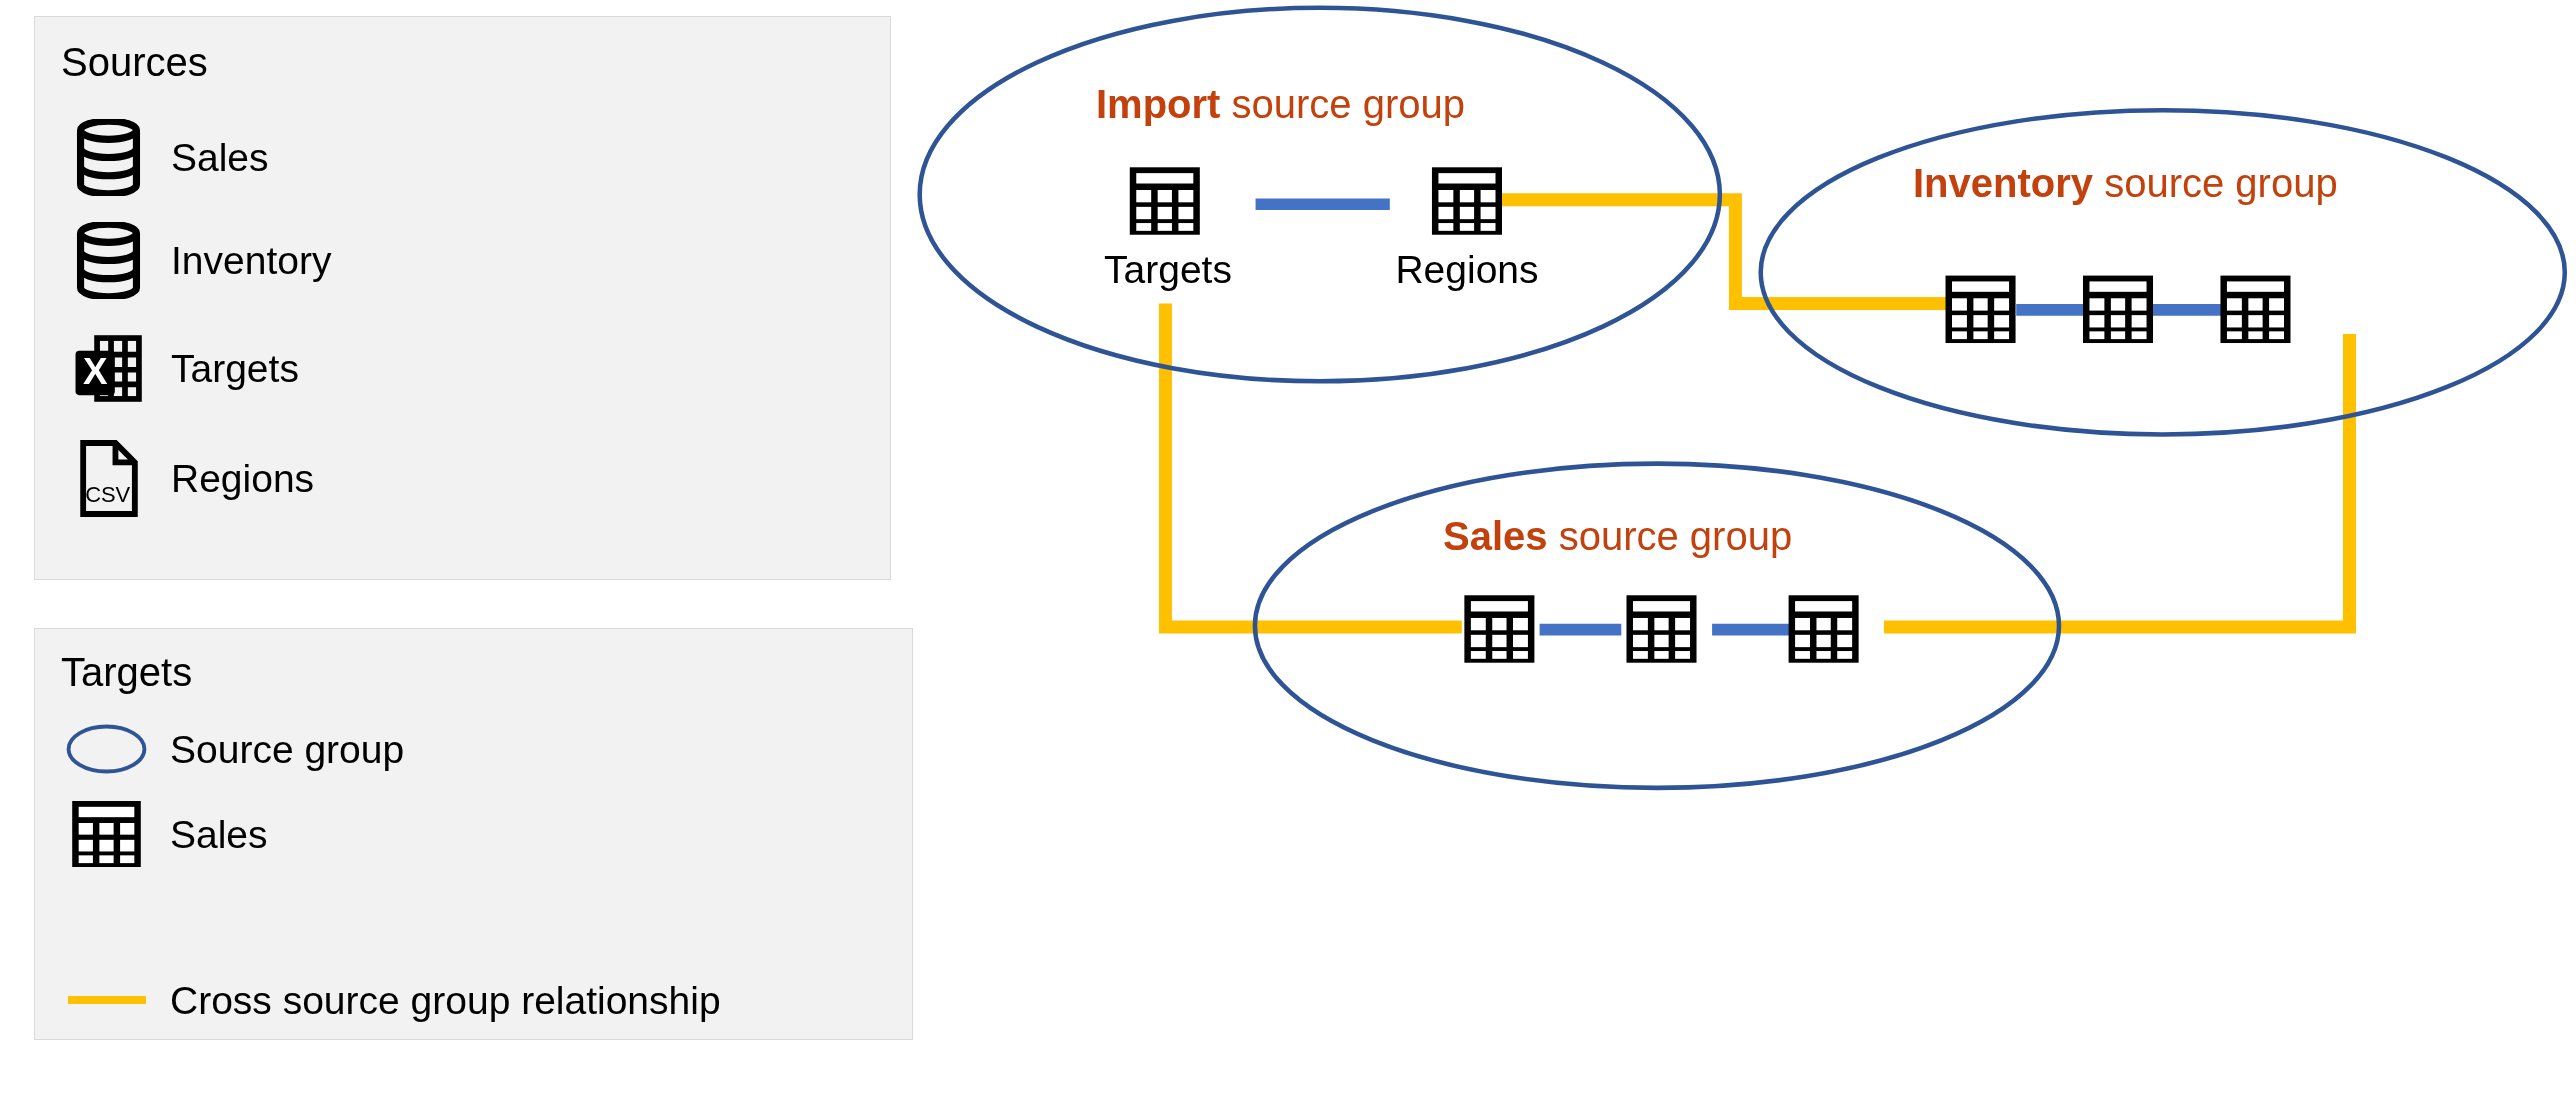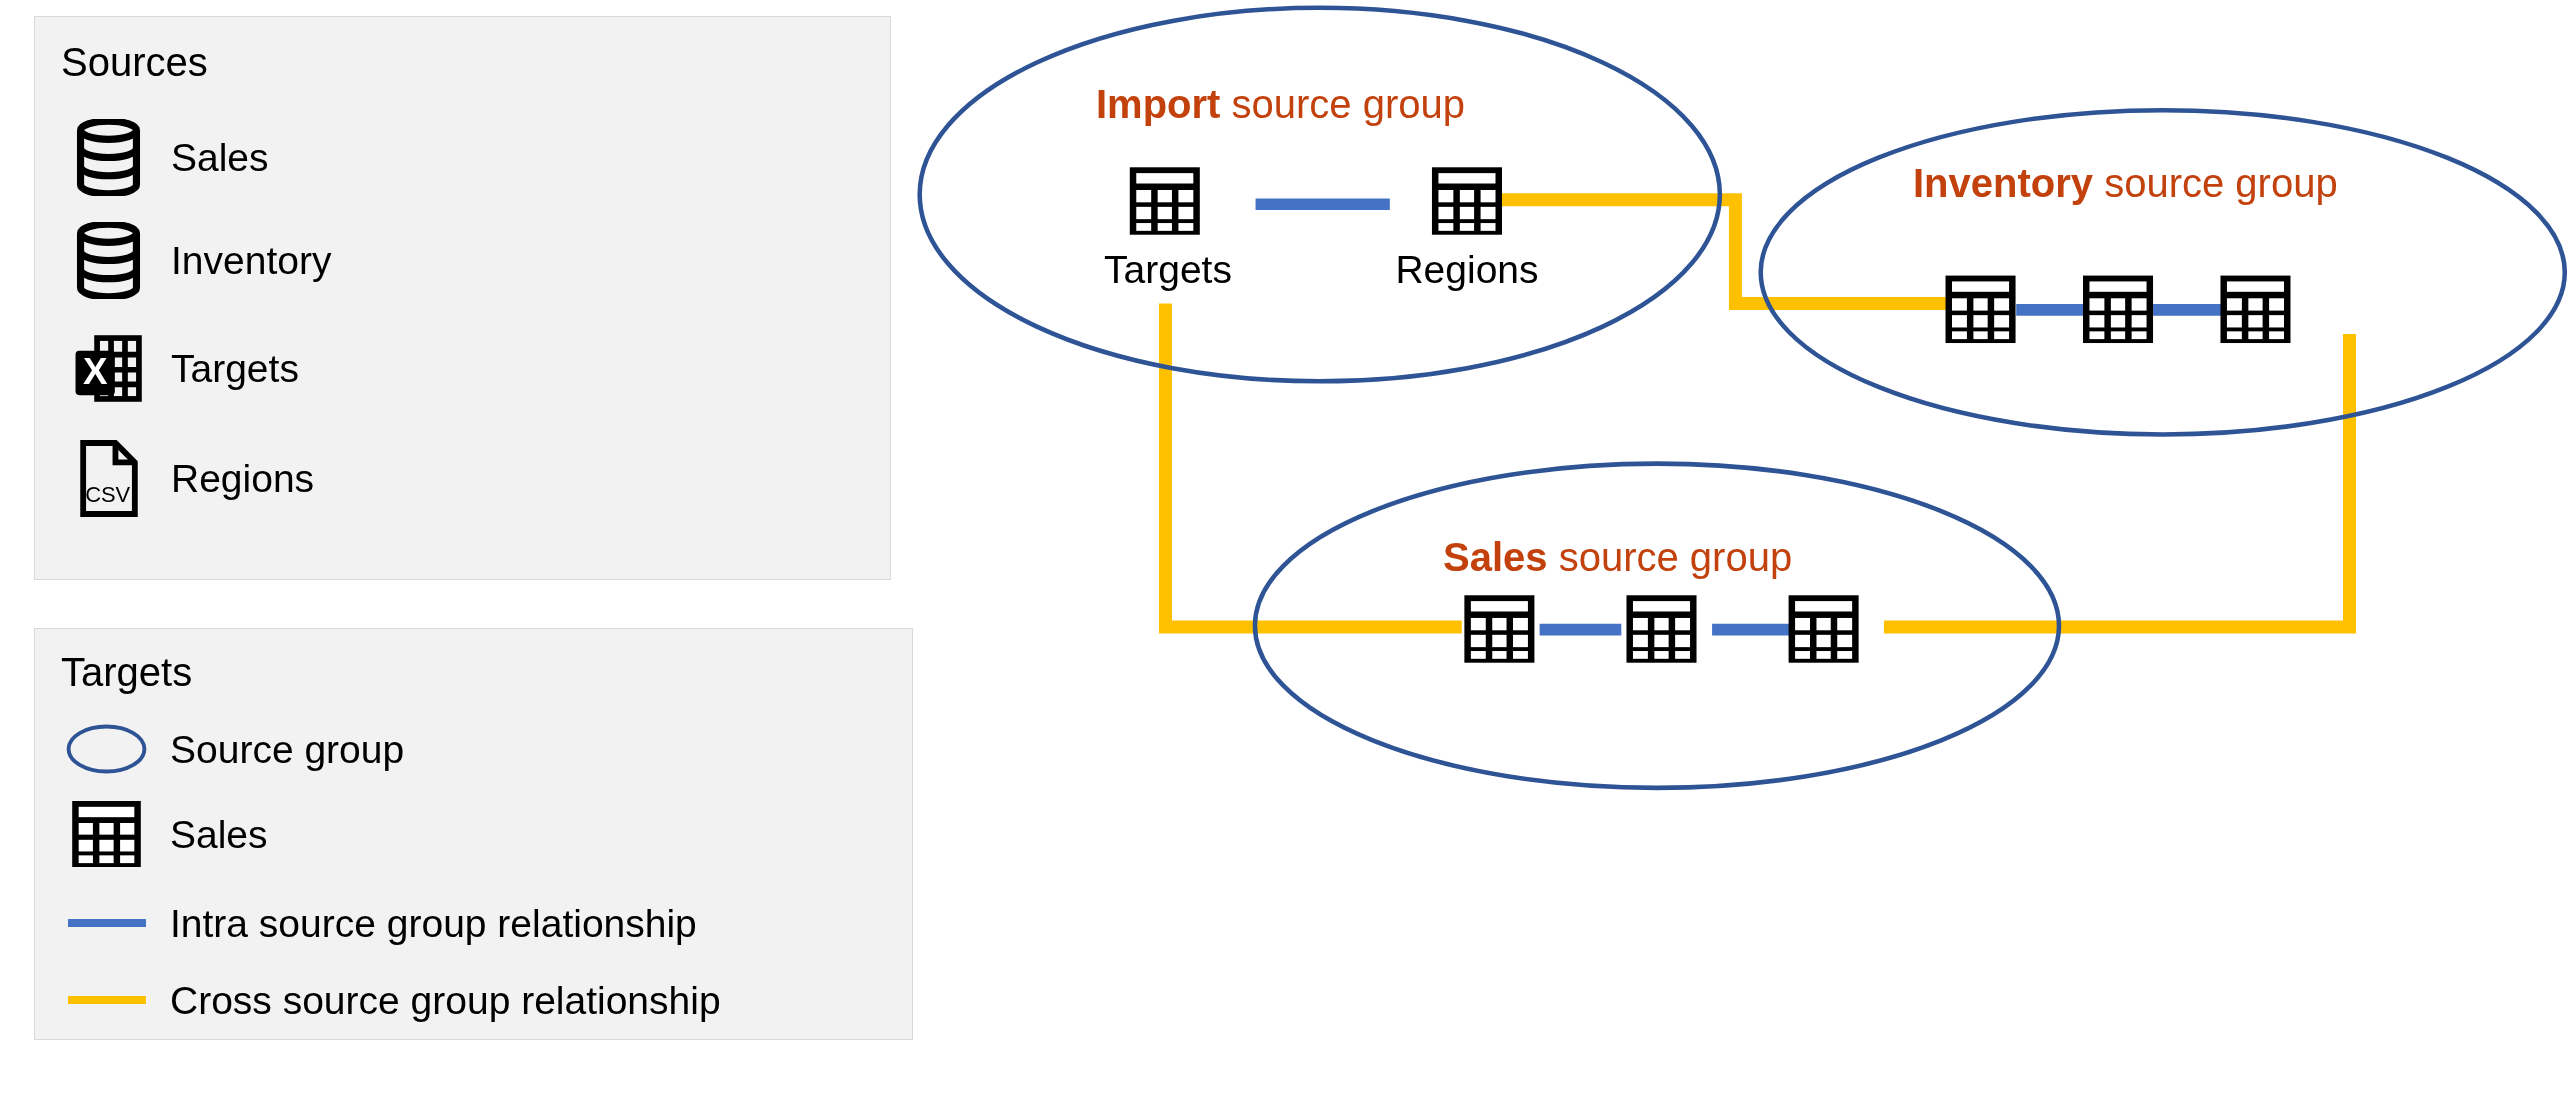--- a/index.html
+++ b/index.html
@@ -203,26 +203,20 @@
         <rect x="42" y="60" width="22" height="18" fill="#fff"></rect>
         <rect x="74" y="60" width="22" height="18" fill="#fff"></rect>
         <rect x="10" y="84" width="22" height="12" fill="#fff"></rect>
         <rect x="42" y="84" width="22" height="12" fill="#fff"></rect>
         <rect x="74" y="84" width="22" height="12" fill="#fff"></rect>
       </svg>
     </span>
     <span class="leg-label">Sales</span>
   </div>
 
-  <div class="leg-row" style="top:252px">
-    <span class="leg-slot">
-      <span class="swatch" style="background:#4472C4"></span>
-    </span>
-    <span class="leg-label">Intra source group relationship</span>
-  </div>
 
   <div class="leg-row" style="top:329px">
     <span class="leg-slot">
       <span class="swatch" style="background:#FFC000"></span>
     </span>
     <span class="leg-label">Cross source group relationship</span>
   </div>
 </div>
 
 <div id="diagram">
@@ -356,20 +350,20 @@
   </svg>
 
   <div class="grp-title" style="left:1096px; top:84px;">
     <b>Import</b><span> source group</span>
   </div>
 
   <div class="grp-title" style="left:1913px; top:163px;">
     <b>Inventory</b><span> source group</span>
   </div>
 
-  <div class="grp-title" style="left:1443px; top:516px;margin-top:21px;">
+  <div class="grp-title" style="left:1443px; top:516px;">
     <b>Sales</b><span> source group</span>
   </div>
 
   <div class="tbl-caption" style="left:1077px; top:250px; width:182px;">Targets</div>
   <div class="tbl-caption" style="left:1376px; top:250px; width:182px;">Regions</div>
 </div>
 
 
 </body></html>

